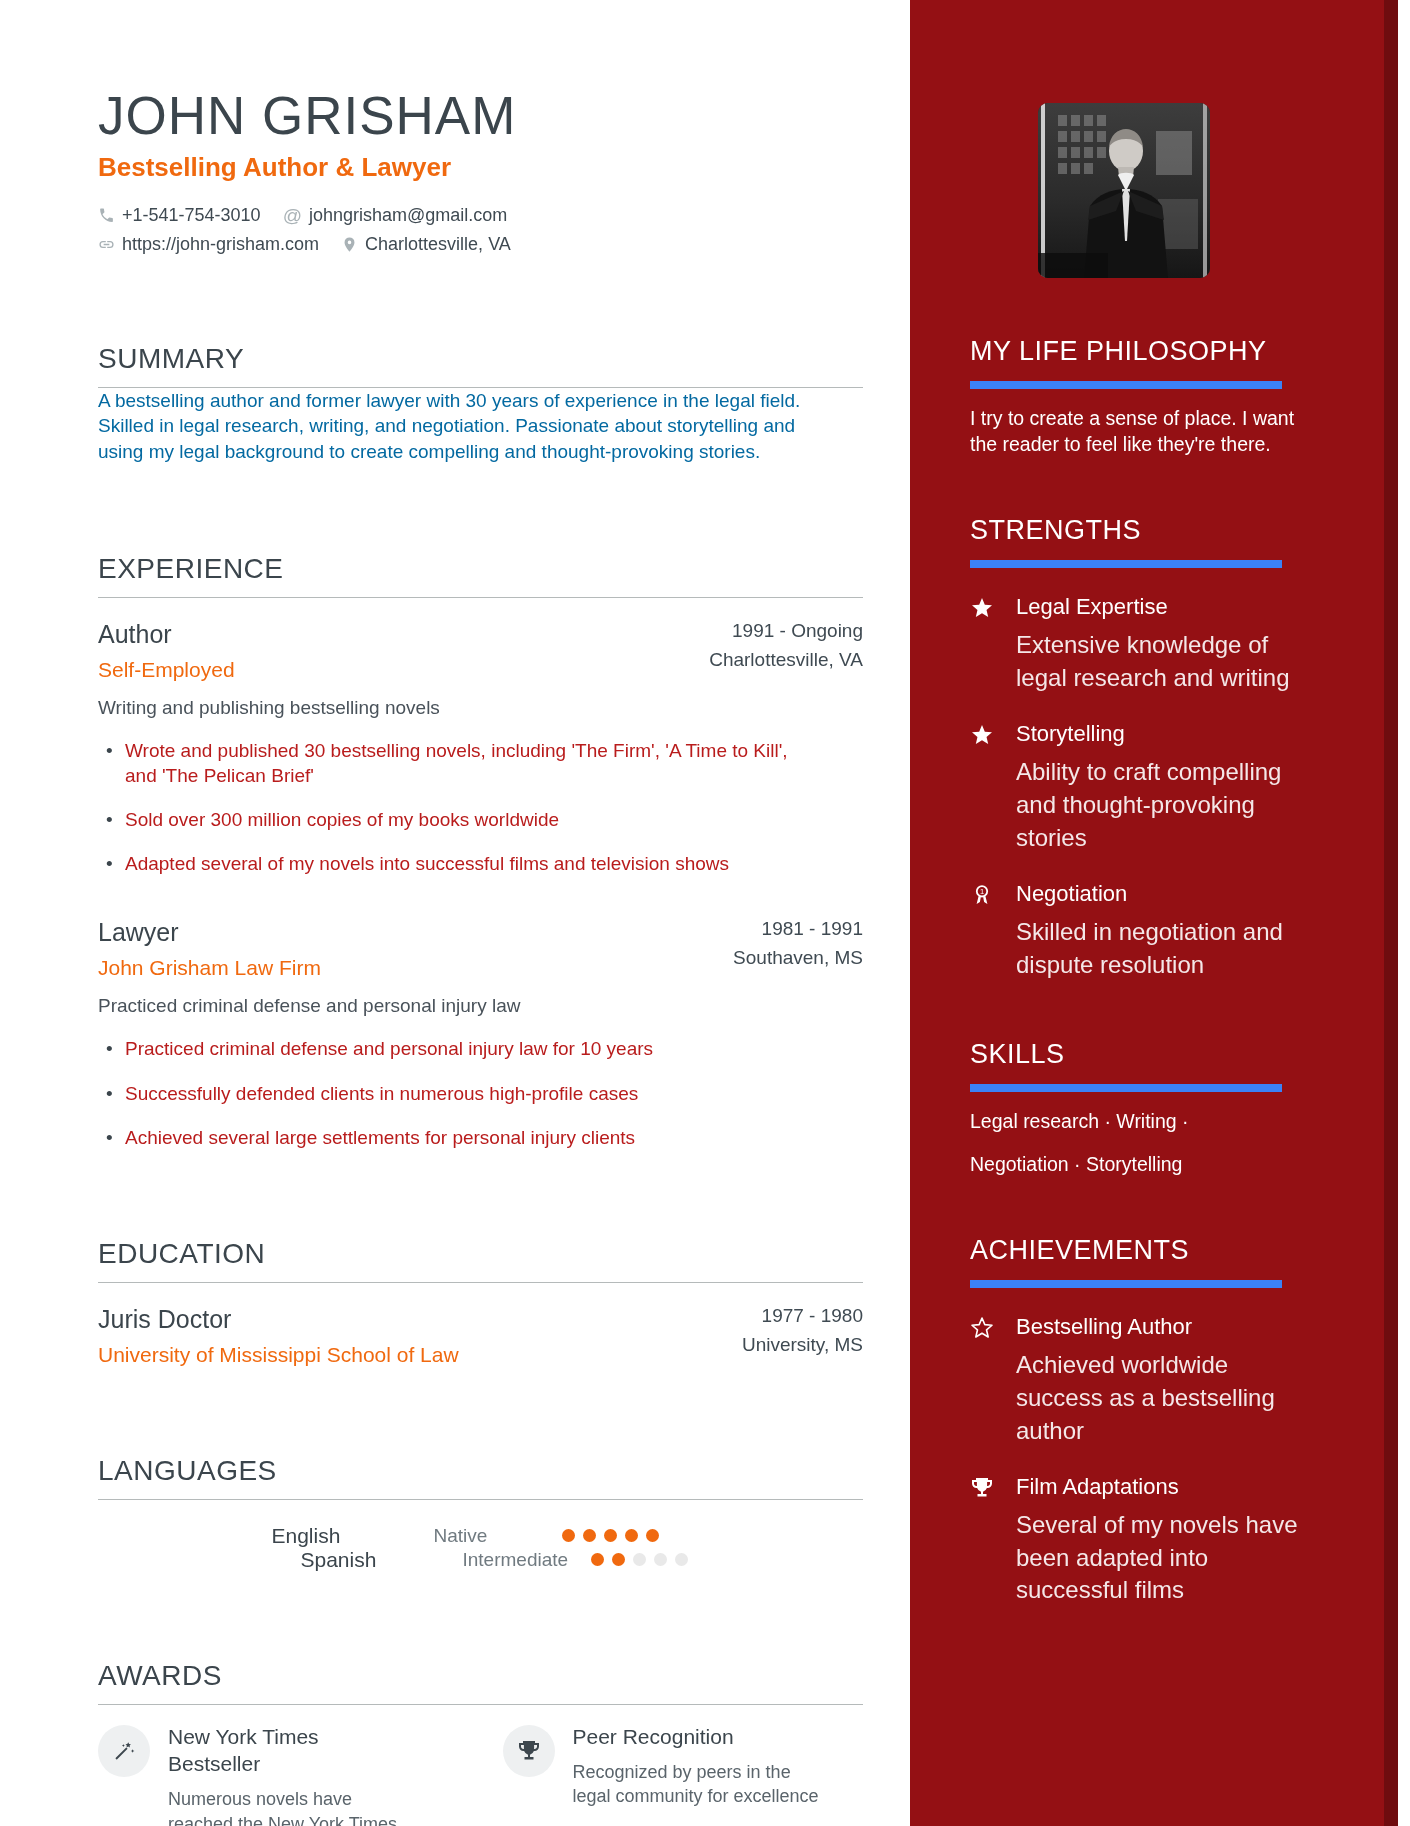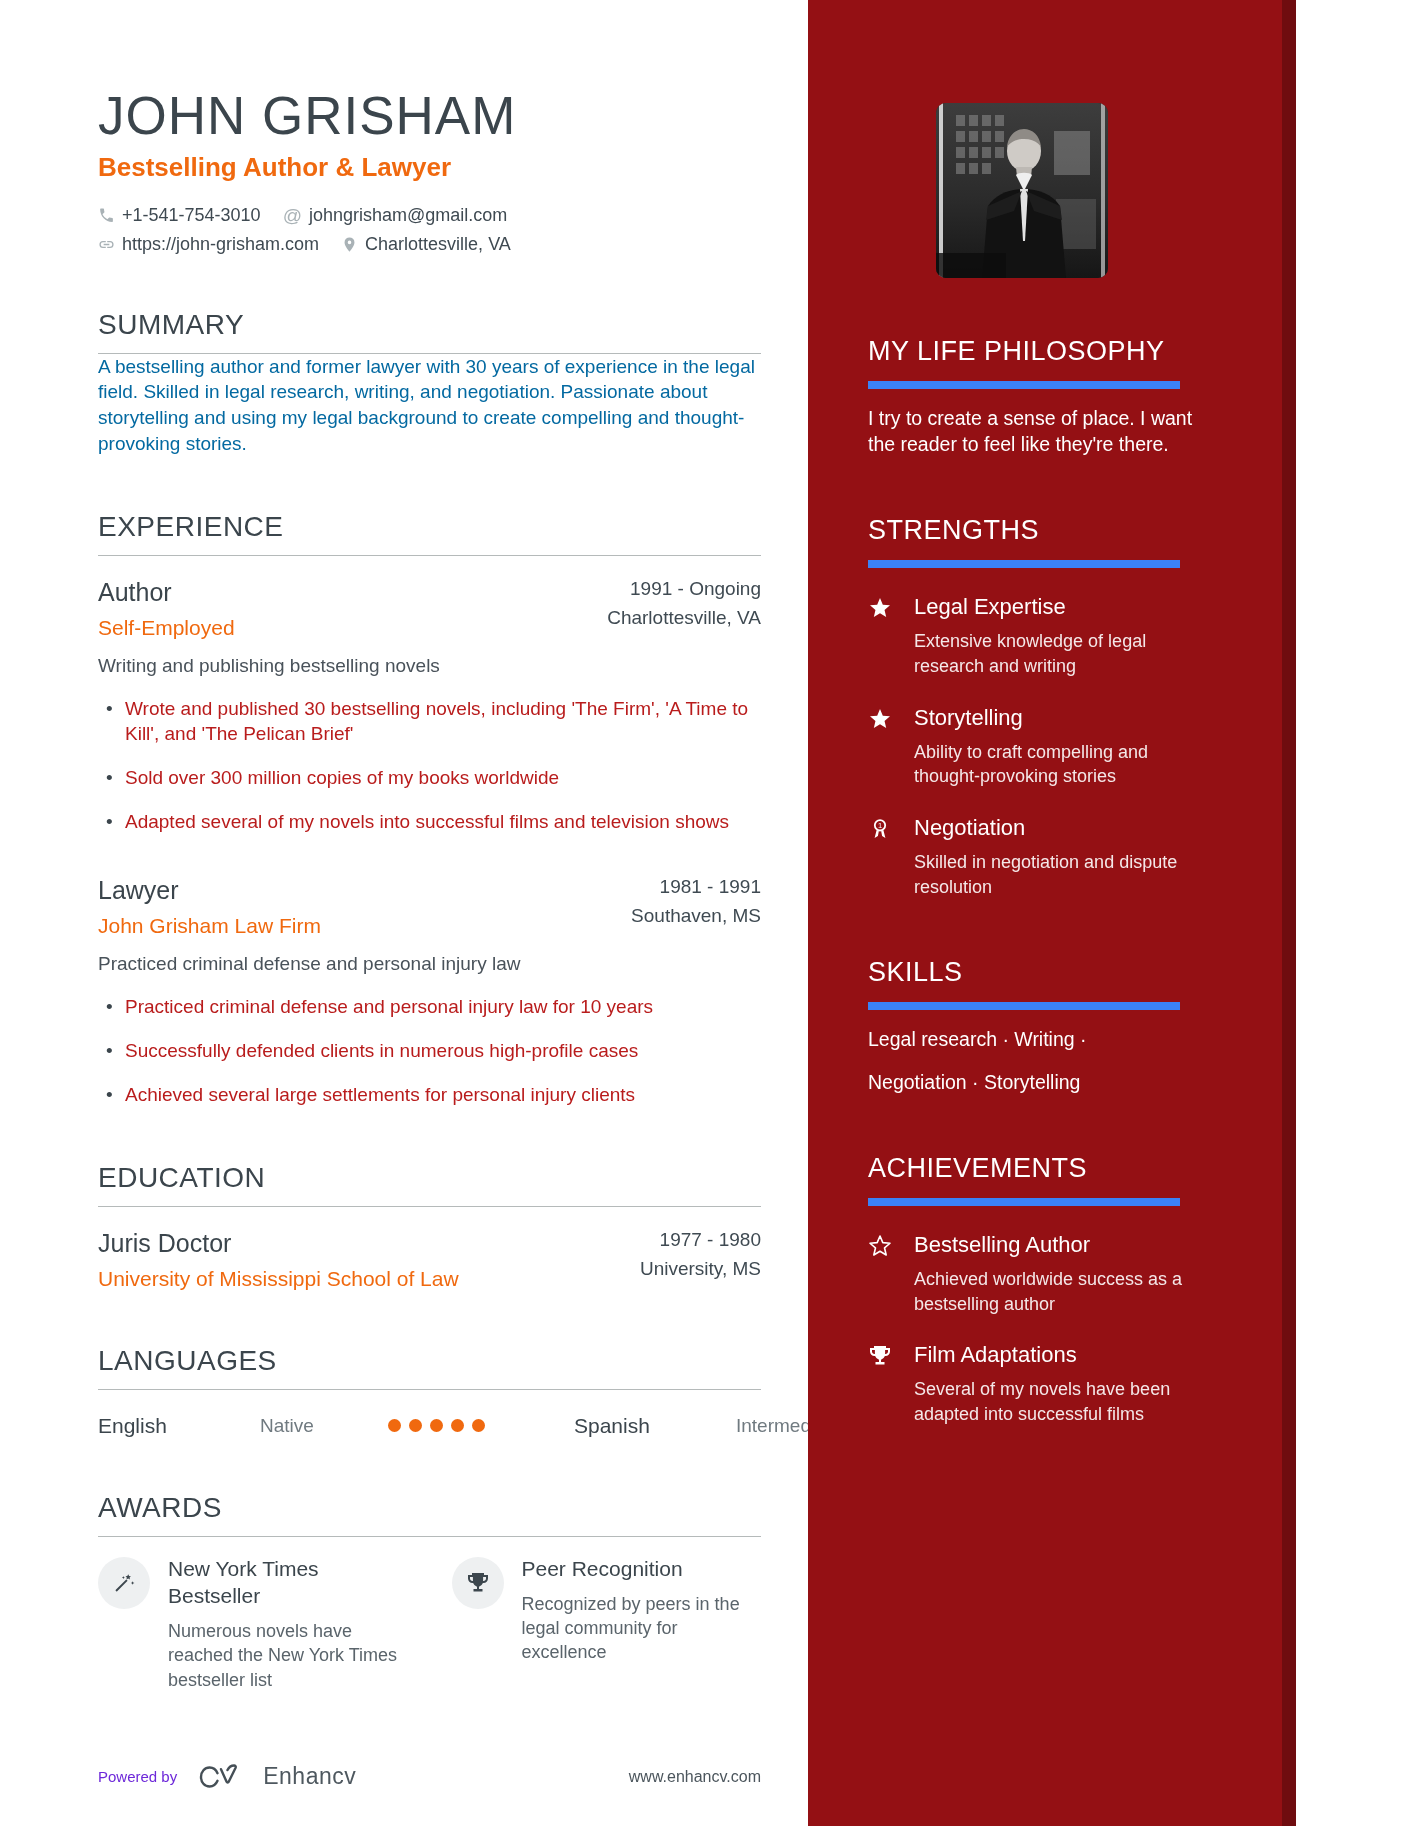--- a/index.html
+++ b/index.html
@@ -1,21 +1,21 @@
 <!DOCTYPE html>
 <html><head>
 <meta charset="utf-8">
 <style>
   html,body{margin:0;padding:0;}
   *{box-sizing:border-box;}
   body{font-family:"Liberation Sans","DejaVu Sans",sans-serif;background:#ffffff;}
   .page{width:1410px;height:1826px;display:flex;background:#fff;overflow:hidden;}
 
   
-  .main{width:808px;padding:88px 47px 36px 98px;display:flex;flex-direction:column;color:#49525a;}
+  .main{width:910px;padding:88px 47px 36px 98px;display:flex;flex-direction:column;color:#49525a;gap:34px;}
   .name{margin:0;font-size:53px;font-weight:500;letter-spacing:1px;color:#3b454c;line-height:1.05;}
   .subtitle{margin-top:8px;font-size:26px;color:#F0690F;font-weight:700;}
   .contacts{margin-top:22px;display:flex;flex-wrap:wrap;column-gap:22px;row-gap:8px;max-width:640px;}
   .contact{display:flex;align-items:center;gap:7px;font-size:18px;color:#3f4a52;}
   .contact .cicon{color:#a9b2b6;display:flex;align-items:center;}
   .contact .cicon svg{width:17px;height:17px;}
   .at-glyph{font-size:19px;line-height:1;color:#a9b2b6;}
 
   .section{margin-top:54px;}
   .section h2{margin:0;font-size:28px;font-weight:400;letter-spacing:.5px;color:#3b454c;padding-bottom:12px;border-bottom:1px solid #b5baba;}
@@ -26,21 +26,21 @@
   .erow{display:flex;justify-content:space-between;align-items:flex-start;}
   .role{margin:0;font-size:25px;font-weight:400;color:#3b454c;}
   .dates{font-size:19px;color:#3f4a52;white-space:nowrap;}
   .company{margin-top:9px;font-size:21px;color:#F0690F;}
   .location{font-size:19px;color:#3f4a52;white-space:nowrap;}
   .edesc{margin:15px 0 0;font-size:19px;color:#49525a;}
   .bullets{margin:8px 0 0;padding:0;list-style:none;}
   .bullets li{position:relative;padding-left:27px;margin-top:19px;font-size:19px;line-height:1.32;color:#b91c1c;max-width:720px;}
   .bullets li::before{content:"•";position:absolute;left:8px;top:0;color:#3b454c;}
 
-  .lang-row{margin-top:24px;display:flex;align-items:center;}
+  .lang-row{margin-top:24px;display:flex;align-items:center;flex-direction:column;}
   .lang-name{font-size:21px;color:#3b454c;width:162px;}
   .lang-level{font-size:19px;color:#707a80;width:128px;}
   .dots{display:flex;gap:8px;width:128px;}
   .dot{width:13px;height:13px;border-radius:50%;background:#e9e9e9;}
   .dot.filled{background:#F0690F;}
   .lang-item{display:flex;align-items:center;}
   .lang-item + .lang-item{margin-left:58px;}
 
   .awards-grid{margin-top:18px;display:grid;grid-template-columns:1fr 1fr;column-gap:44px;}
   .award{display:flex;align-items:flex-start;}
@@ -62,21 +62,21 @@
   .sidebar::after{content:"";position:absolute;top:0;right:0;bottom:0;width:14px;background:rgba(0,0,0,.25);}
   .photo{width:172px;height:175px;border-radius:10px;overflow:hidden;margin-left:68px;background:#2a2a2a;}
   .photo svg{display:block;}
   .sb-section{margin-top:58px;}
   .sb-section h2{margin:0;font-size:27px;font-weight:400;letter-spacing:.5px;color:#fff;padding-bottom:14px;border-bottom:8px solid #3b82f6;width:312px;}
   .sb-text{margin:16px 0 0;font-size:19.5px;line-height:1.34;color:#fff;max-width:330px;}
   .strength{display:flex;margin-top:26px;}
   .strength .sicon{width:46px;flex-shrink:0;color:#fff;padding-top:2px;}
   .strength .sicon svg{width:24px;height:24px;}
   .strength-title{font-size:22px;color:#fff;}
-  .strength-desc{margin-top:9px;font-size:18px;line-height:1.37;color:rgba(255,255,255,.9);max-width:286px;}
+  .strength-desc{margin-top:9px;font-size:24px;line-height:1.37;color:rgba(255,255,255,.9);max-width:286px;}
   .skill-line{margin:17px 0 0;font-size:19.5px;color:#fff;line-height:1.3;}
 </style>
 </head>
 <body>
 
 <div class="page">
 
   <main class="main">
 
     <header>

